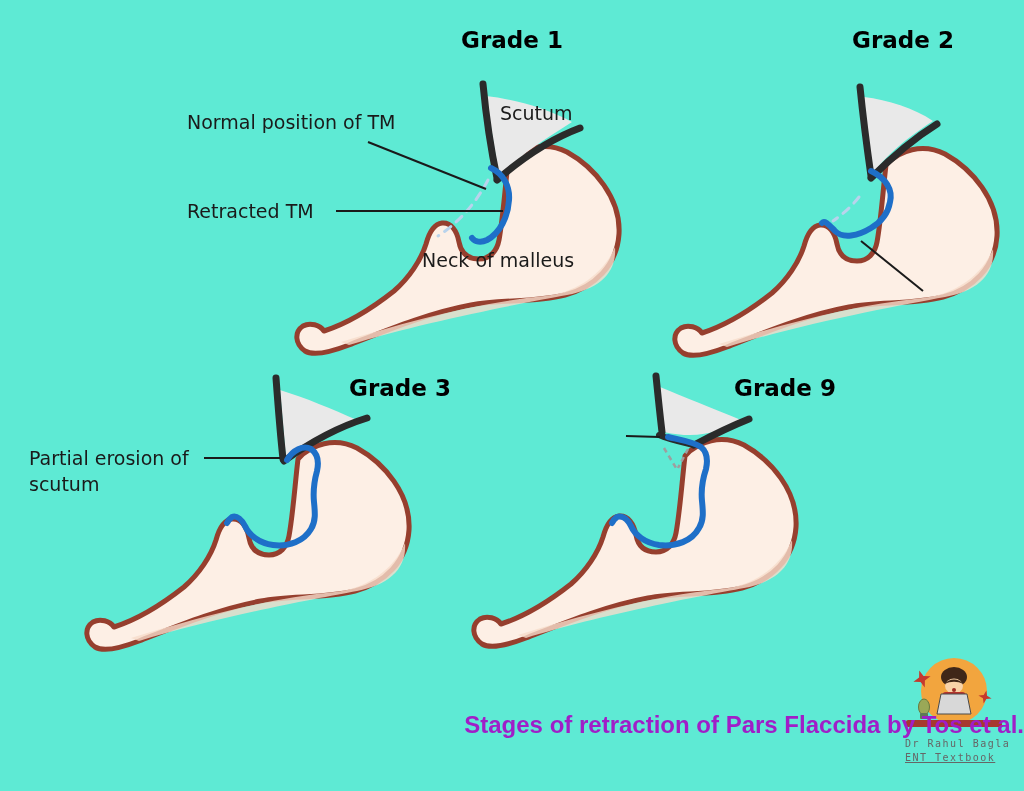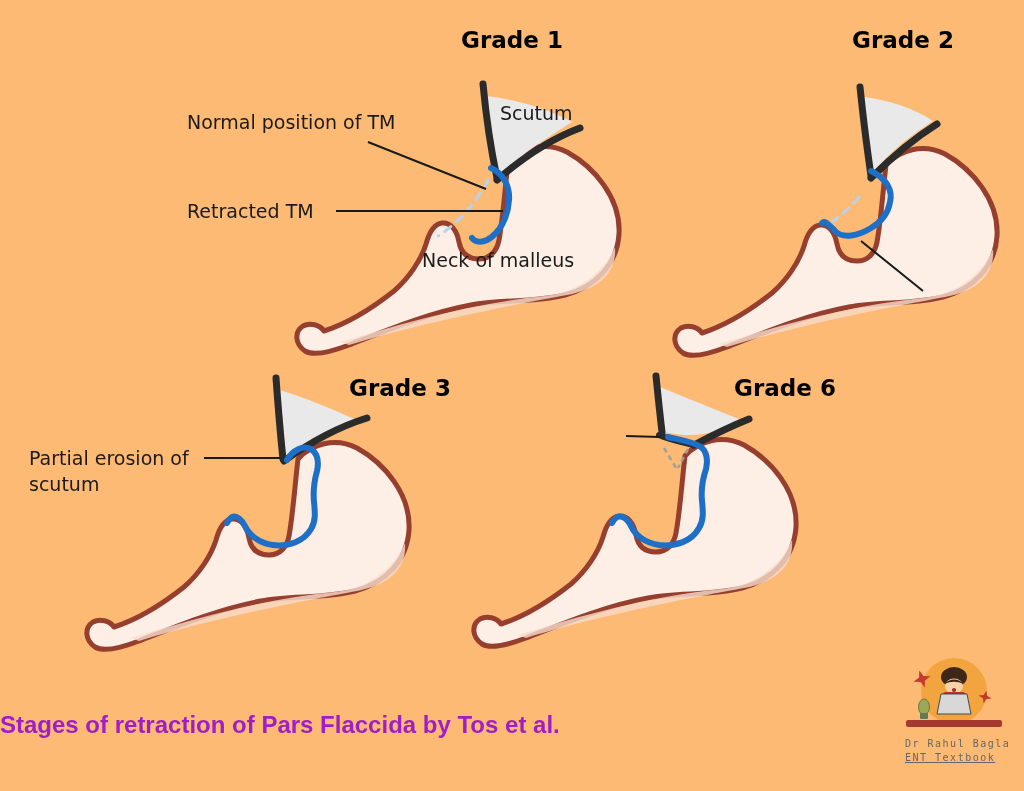--- a/index.html
+++ b/index.html
@@ -1,19 +1,19 @@
 <!DOCTYPE html>
 <html><head>
 <meta charset="utf-8">
 <style>
   html,body{margin:0;padding:0;background:#ffffff;}
   .stage{
     position:relative;
     width:1024px;height:791px;
-    background:#fdba74;
+    background:#5eead4;
     overflow:hidden;
     font-family:"DejaVu Sans", sans-serif;
   }
   .stage svg.art{position:absolute;left:0;top:0;}
   .t{
     position:absolute;
     color:#1a1a1a;
     font-size:19px;
     line-height:26px;
     white-space:nowrap;
@@ -25,21 +25,21 @@
     color:#000;
     text-align:center;
     width:110px;
   }
   .g2label{width:202px;text-align:center;line-height:27px;}
   .g3label{width:180px;}
   .g4label{width:165px;}
   .caption{
     position:absolute;
     left:0;top:711px;width:1024px;
-    text-align:left;
+    text-align:right;
     font-family:"Liberation Sans", sans-serif;
     font-weight:bold;
     font-size:24px;
     color:#A01EC8;
     white-space:nowrap;
   }
   .logotext{
     position:absolute;
     font-family:"DejaVu Sans Mono", monospace;
     font-size:10px;
@@ -141,21 +141,21 @@
       <polygon points="-13,3 13,3 17,23 -17,23" fill="#D8D8D8" stroke="#4a4a4a" stroke-width="1"></polygon>
       <ellipse cx="-30" cy="16" rx="5.5" ry="8" fill="#9AA857" stroke="#68793F" stroke-width="1"></ellipse>
       <rect x="-34" y="22" width="8" height="6" rx="1" fill="#5F7A55"></rect>
       <rect x="-48" y="29" width="96" height="7" rx="2" fill="#A6392F"></rect>
     </g>
   </svg>
 
   <div class="t title" style="left:457px;top:27px;">Grade 1</div>
   <div class="t title" style="left:848px;top:27px;">Grade 2</div>
   <div class="t title" style="left:345px;top:375px;">Grade 3</div>
-  <div class="t title" style="left:730px;top:375px;">Grade 6</div>
+  <div class="t title" style="left:730px;top:375px;">Grade 9</div>
 
   <div class="t" style="left:500px;top:100px;">Scutum</div>
   <div class="t" style="left:187px;top:109px;">Normal position of TM</div>
   <div class="t" style="left:187px;top:198px;">Retracted TM</div>
   <div class="t" style="left:422px;top:247px;">Neck of malleus</div>
 
 
   <div class="t wrap g3label" style="left:29px;top:445px;">Partial erosion of scutum</div>
 
 

